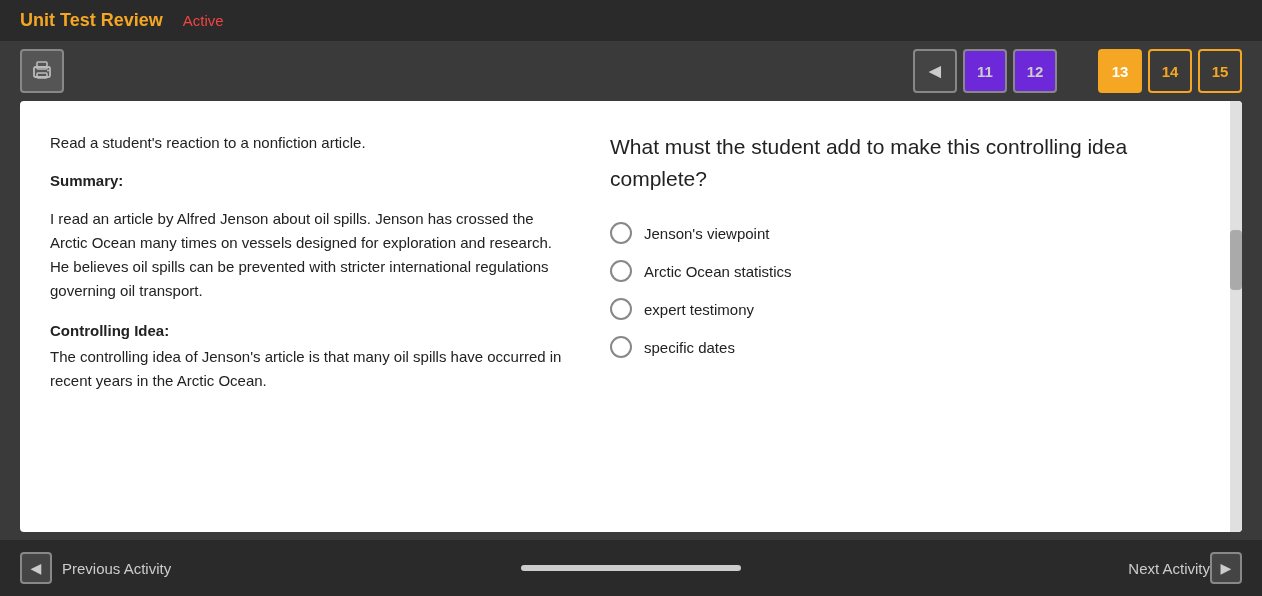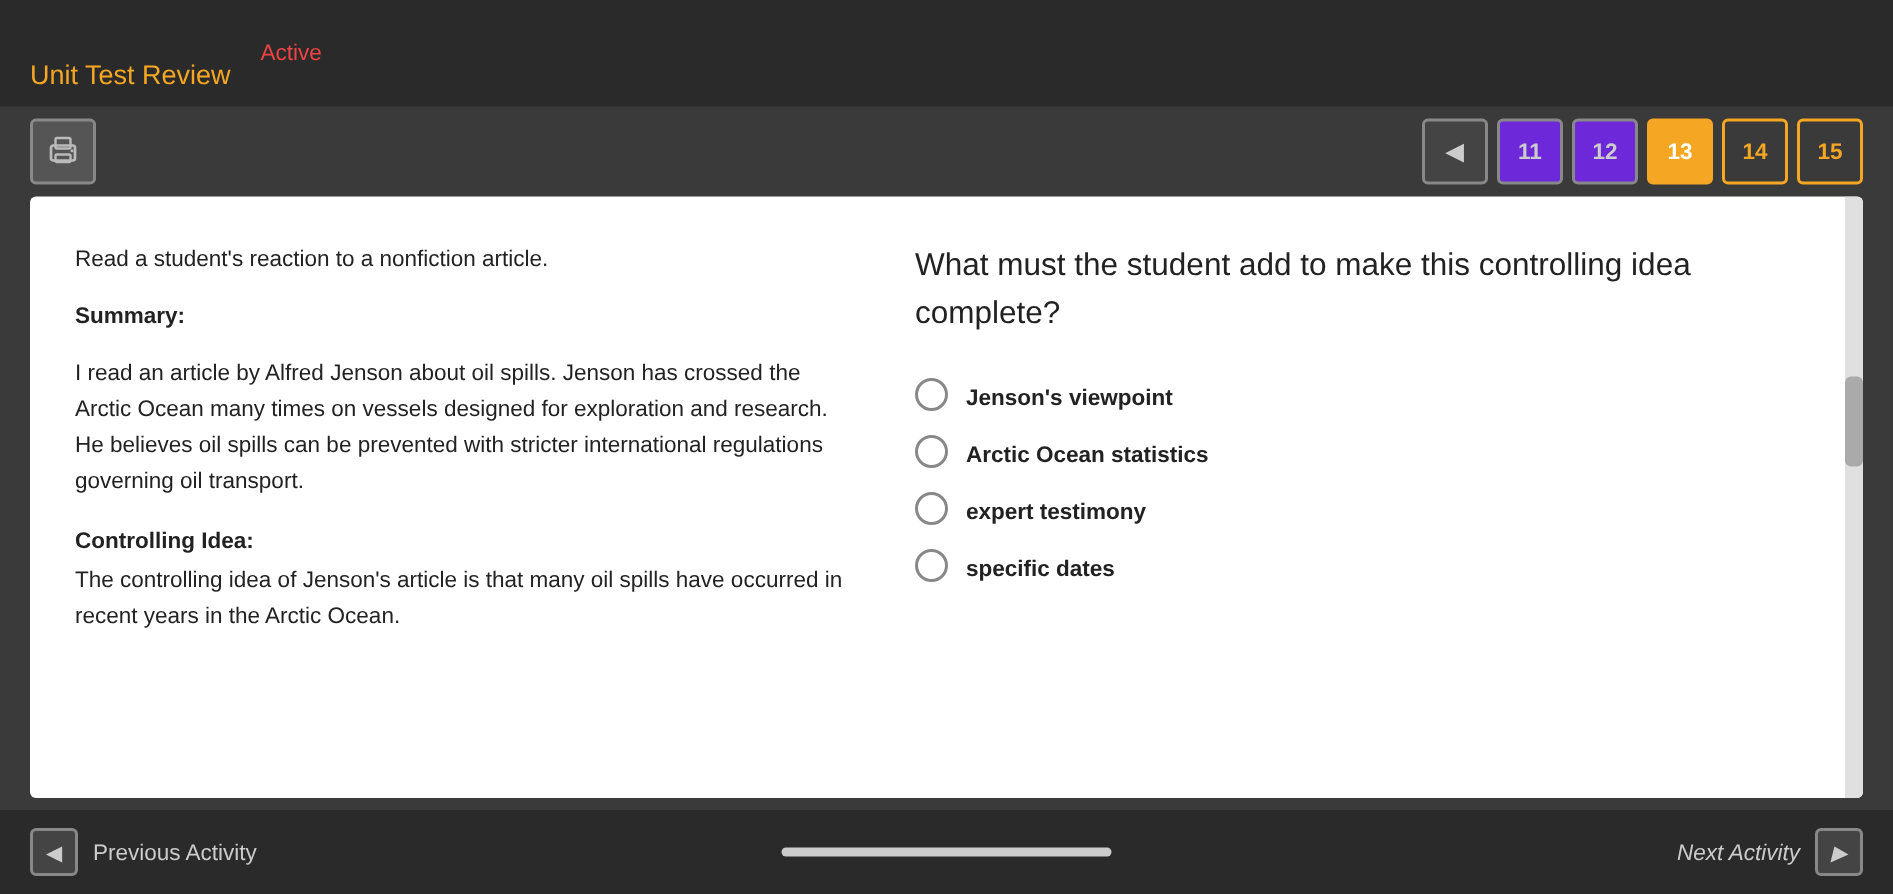--- a/index.html
+++ b/index.html
@@ -17,23 +17,22 @@
     .top-bar {
       background: #2a2a2a;
       padding: 10px 20px;
       display: flex;
       align-items: center;
       gap: 20px;
       min-height: 40px;
     }
     .app-title {
       color: #f5a623;
-      font-weight: normal;
+      font-weight: bold;
       font-size: 18px;
-      margin-top: 30px;
     }
     .status-badge {
       color: #ef4444;
       font-size: 15px;
     }
 
     
     .main-area {
       flex: 1;
       display: flex;
@@ -78,20 +77,21 @@
       cursor: pointer;
       font-size: 15px;
       font-weight: bold;
       color: #ccc;
       background: #6d28d9;
     }
     .page-btn.active {
       background: #f5a623;
       border-color: #f5a623;
       color: #fff;
+      margin-left: 35px;
     }
     .page-btn.outlined {
       background: transparent;
       border-color: #f5a623;
       color: #f5a623;
     }
     .page-btn.nav {
       background: #444;
       border-color: #888;
       color: #ccc;
@@ -166,24 +166,23 @@
       margin-bottom: 28px;
     }
     .options-list {
       list-style: none;
       display: flex;
       flex-direction: column;
       gap: 16px;
     }
     .option-item {
       display: flex;
-      align-items: flex-end;
+      align-items: center;
       gap: 12px;
       cursor: pointer;
-      font-weight: bold;
     }
     .radio-circle {
       width: 22px;
       height: 22px;
       border: 2px solid #888;
       border-radius: 50%;
       flex-shrink: 0;
       background: #fff;
     }
     .option-label {
@@ -233,25 +232,23 @@
       width: 220px;
     }
     .progress-bar {
       height: 6px;
       background: #ccc;
       border-radius: 3px;
     }
     .next-activity-btn {
       display: flex;
       align-items: center;
-      gap: 10px;
       padding: 0 20px;
       cursor: pointer;
       height: 100%;
-      font-style: italic;
     }
   </style>
 </head>
 <body>
 
 <div class="top-bar">
   <span class="app-title">Unit Test Review</span>
   <span class="status-badge">Active</span>
 </div>
 

